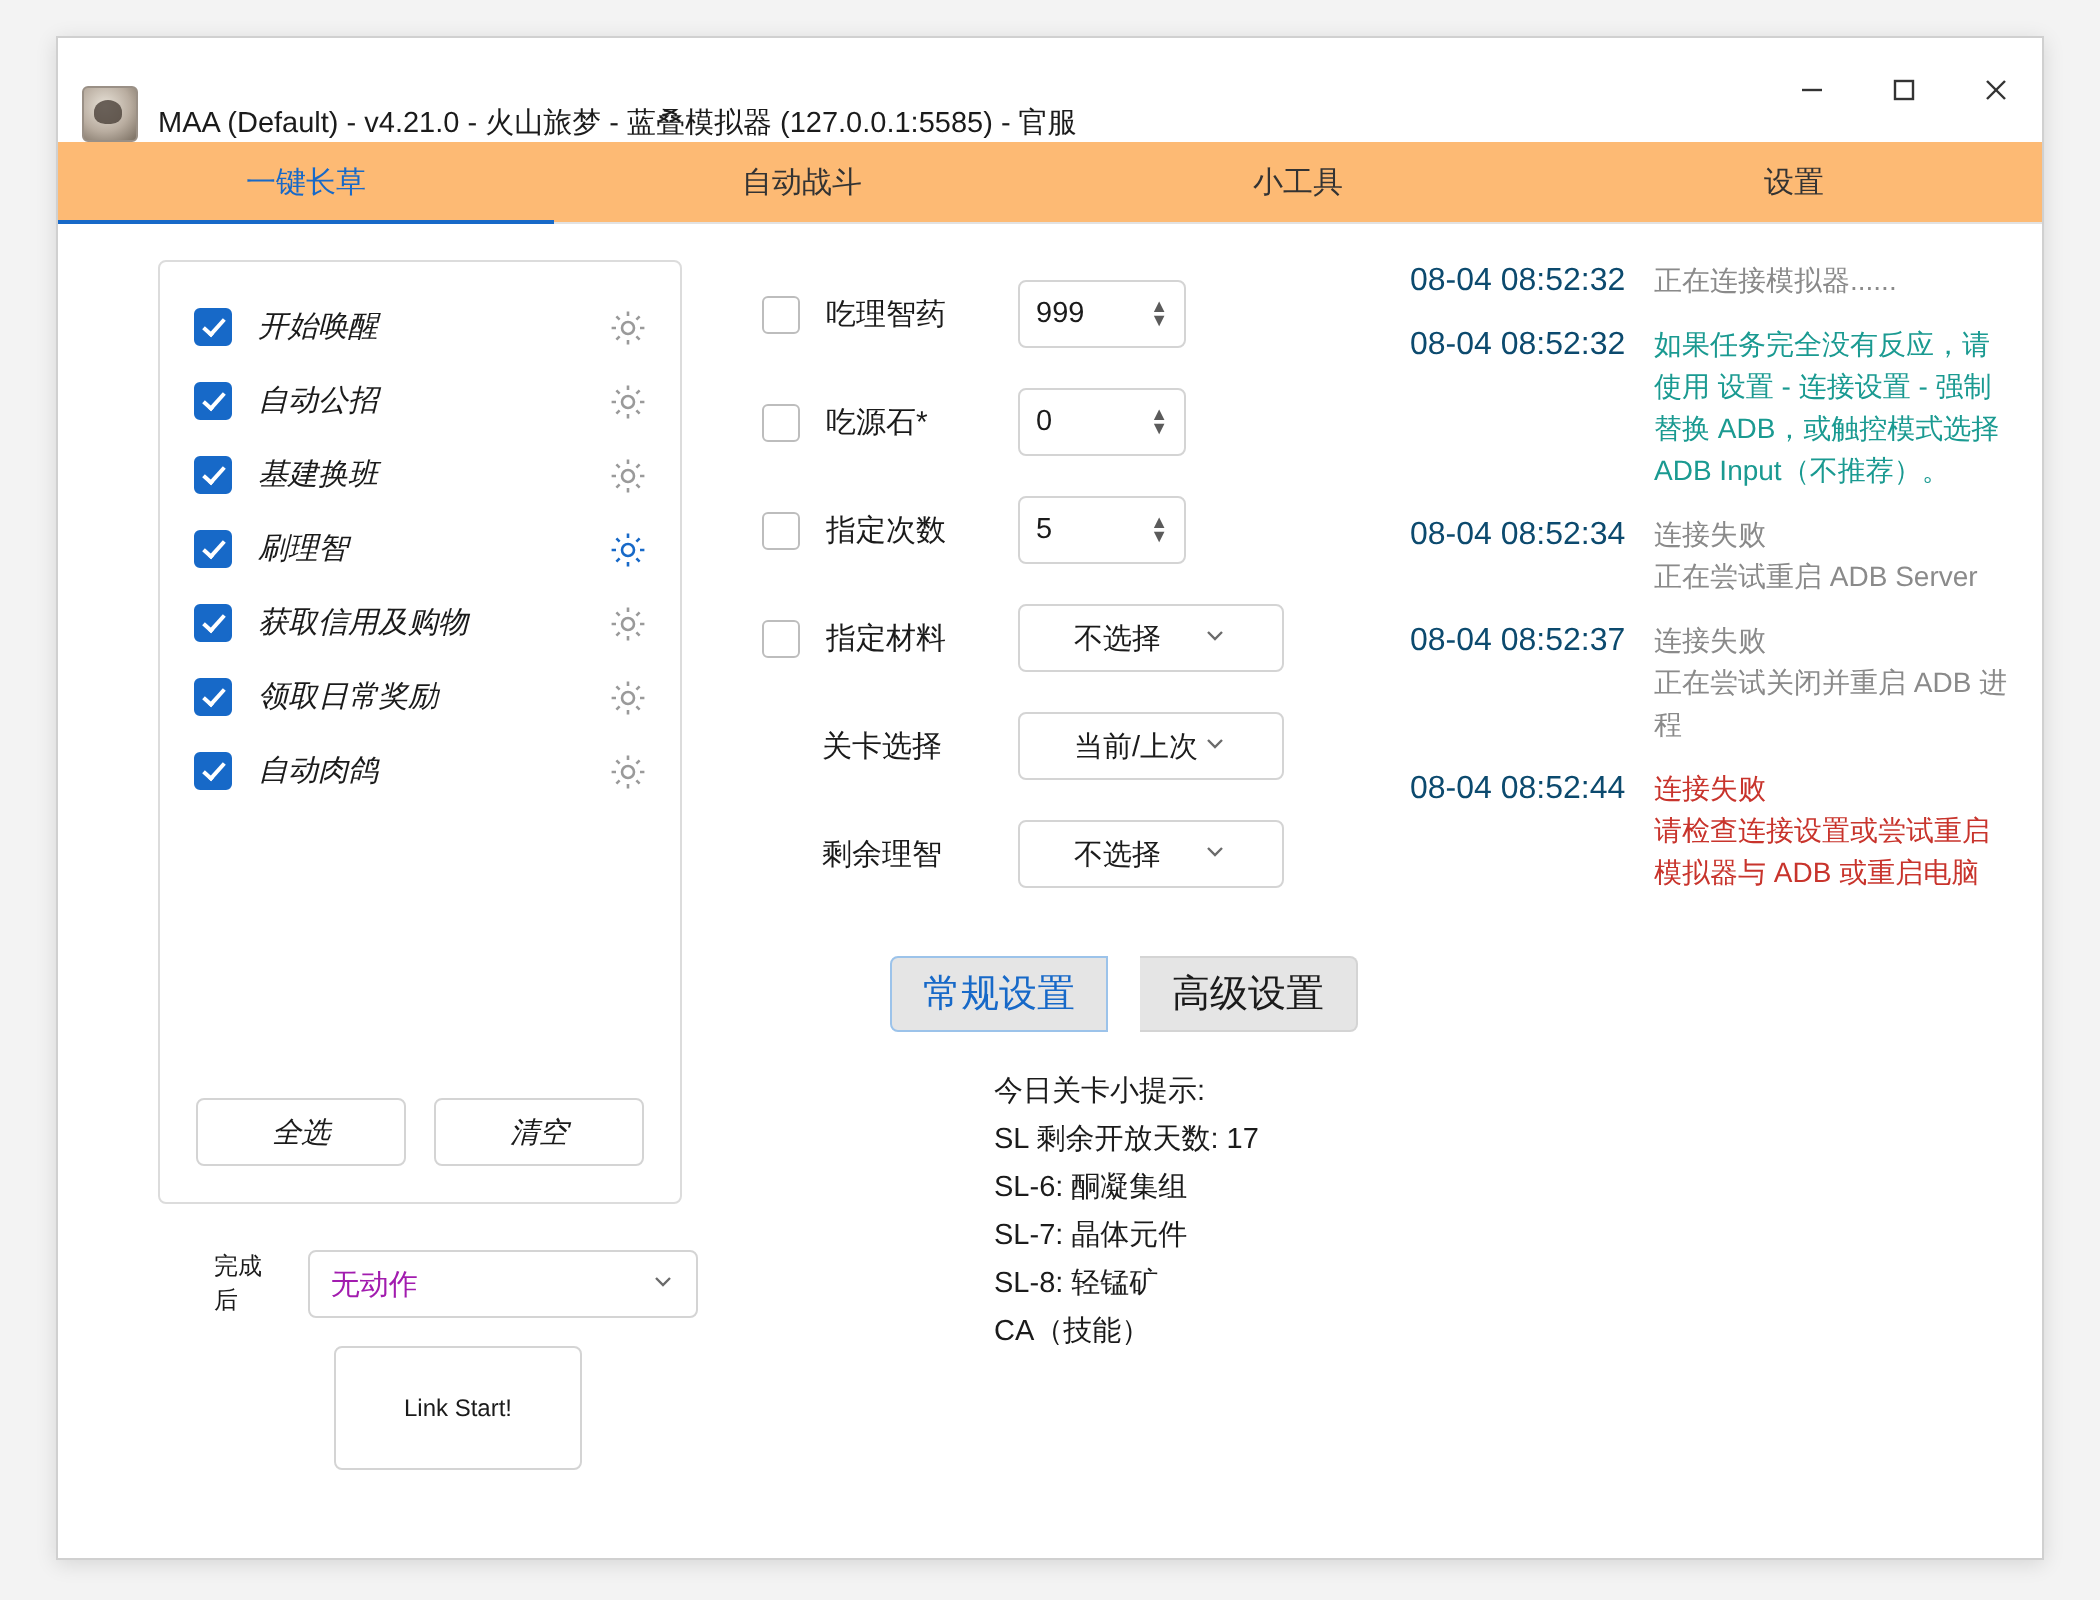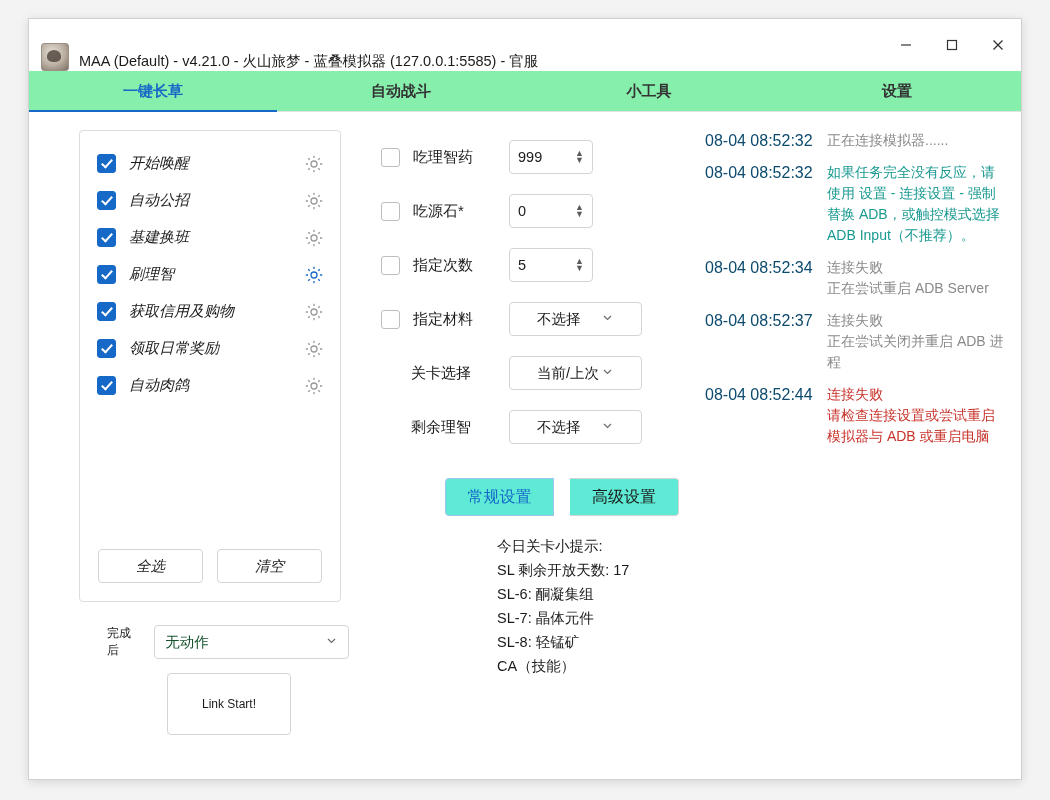--- a/index.html
+++ b/index.html
@@ -76,22 +76,21 @@
     font-size: 15px;
   }
   .winbtn svg { display:block; }
 
   
   .tabbar {
     height: 40px;
     display: flex;
     flex: none;
     border-bottom: 1px solid #e2e2e2;
-    background: #86efac;
-    font-weight: bold;
+    background: #fdba74;
   }
   .tab {
     width: 249px;
     display: flex;
     align-items: center;
     justify-content: center;
     font-size: 15px;
     color: #333;
     position: relative;
     box-sizing: border-box;
@@ -222,21 +221,21 @@
     width: 198px;
     height: 34px;
     border: 1px solid #d4d4d4;
     border-radius: 4px;
     background: #fff;
     display: flex;
     align-items: center;
     padding: 0 10px;
     box-sizing: border-box;
     font-size: 14.5px;
-    color: #14532d;
+    color: #a21caf;
   }
   .select .caret {
     margin-left: auto;
     color: #6b6b6b;
   }
   .linkstart {
     margin-top: 14px;
     margin-left: 88px;
     width: 124px;
     height: 62px;
@@ -319,23 +318,23 @@
     margin-top: 24px;
     margin-left: 50px;
   }
   .subtab {
     width: 138px;
     height: 38px;
     border: 1px solid #d4d4d4;
     display: flex;
     align-items: center;
     justify-content: center;
-    font-size: 16px;
-    color: #1b1b1b;
-    background: #5eead4;
+    font-size: 19px;
+    color: #1b1b1b;
+    background: #e5e5e5;
     box-sizing: border-box;
     margin-left: 16px;
   }
   .subtab:first-child { border-radius: 4px 0 0 4px; }
   .subtab:last-child { border-radius: 0 4px 4px 0; border-left: none; }
   .subtab.active { color: #1769c8; border-color: #9cc3ea; }
 
   .tips {
     margin-top: 18px;
     margin-left: 118px;

